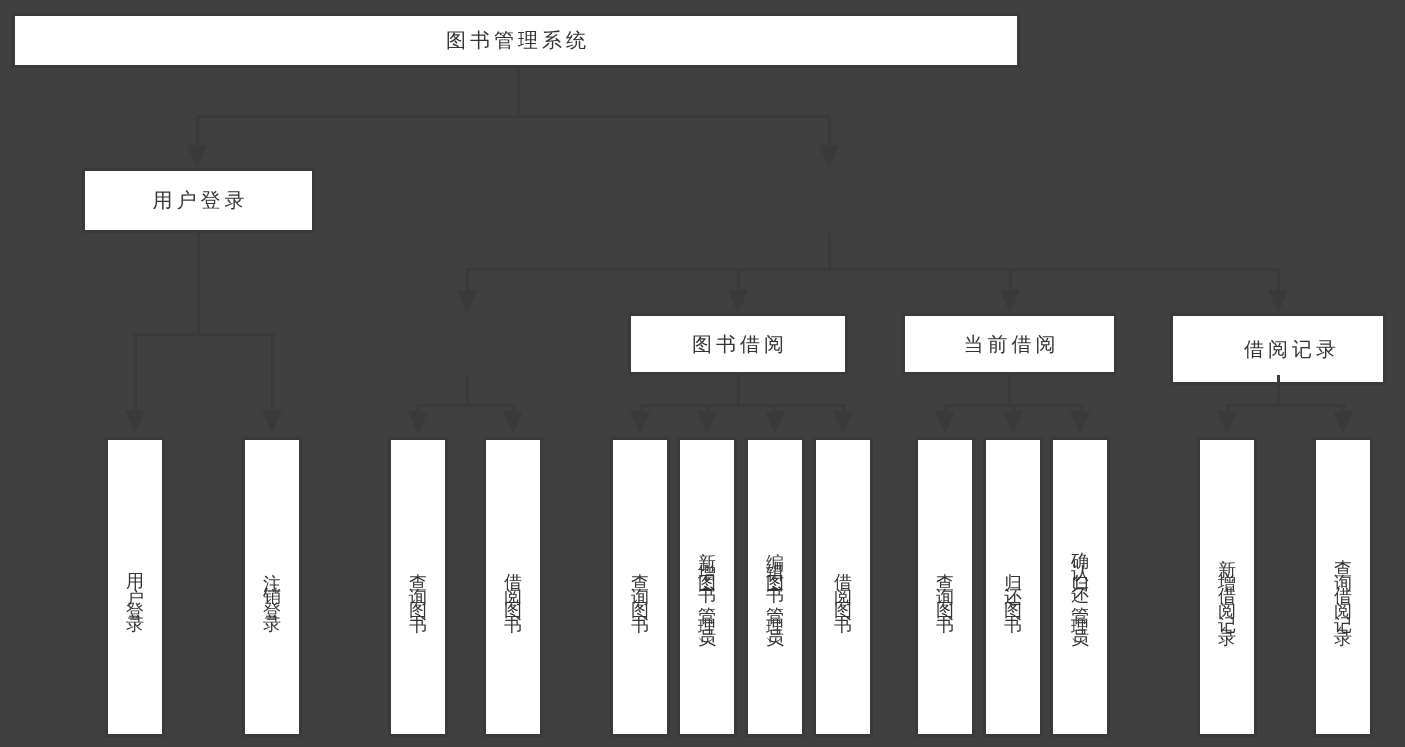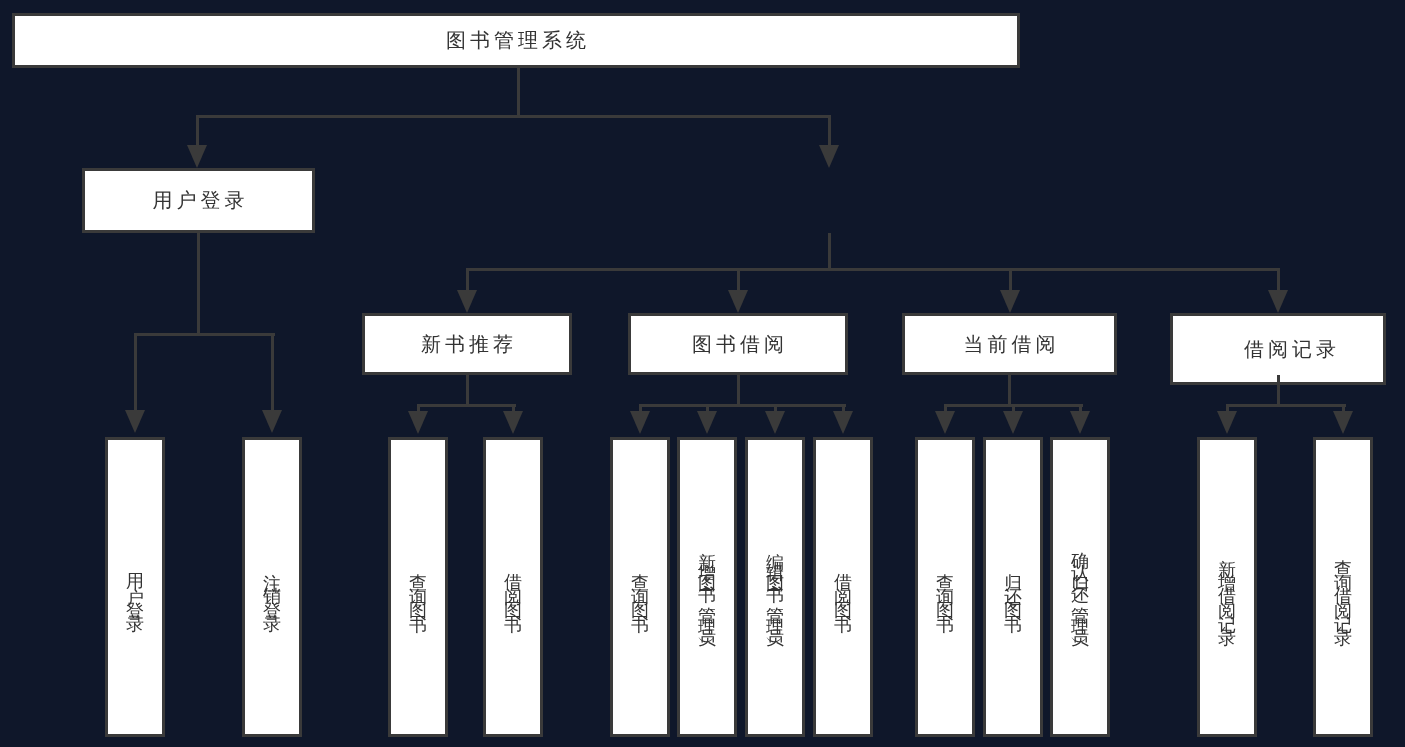--- a/index.html
+++ b/index.html
@@ -5,21 +5,21 @@
   html, body {
     margin: 0;
     padding: 0;
     background: #ffffff;
     font-family: "Liberation Sans", "DejaVu Sans", sans-serif;
   }
   #canvas {
     position: relative;
     width: 1405px;
     height: 747px;
-    background: #0f172a;
+    background: #404040;
     overflow: hidden;
   }
   .box {
     position: absolute;
     background: #ffffff;
     border: 3px solid #3a3a3a;
     box-sizing: border-box;
     display: flex;
     align-items: center;
     justify-content: center;
@@ -95,23 +95,20 @@
   <div class="line" style="left:466px; top:268px; width:814px; height:3px;"></div>
   <div class="line" style="left:466px; top:268px; width:3px; height:23px;"></div>
   <div class="arrow" style="left:457px; top:290px;"></div>
   <div class="line" style="left:737px; top:268px; width:3px; height:23px;"></div>
   <div class="arrow" style="left:728px; top:290px;"></div>
   <div class="line" style="left:1009px; top:268px; width:3px; height:23px;"></div>
   <div class="arrow" style="left:1000px; top:290px;"></div>
   <div class="line" style="left:1277px; top:268px; width:3px; height:23px;"></div>
   <div class="arrow" style="left:1268px; top:290px;"></div>
 
-  <div class="box" style="left:362px; top:313px; width:210px; height:62px;">
-    <span class="hlabel">新书推荐</span>
-  </div>
   <div class="box" style="left:902px; top:313px; width:215px; height:62px;">
     <span class="hlabel">当前借阅</span>
   </div>
   <div class="box" style="left:628px; top:313px; width:220px; height:62px;">
     <span class="hlabel">图书借阅</span>
   </div>
   <div class="box" style="left:1170px; top:313px; width:216px; height:72px;padding-left:24px;">
     <span class="hlabel">借阅记录</span>
   </div>
 

